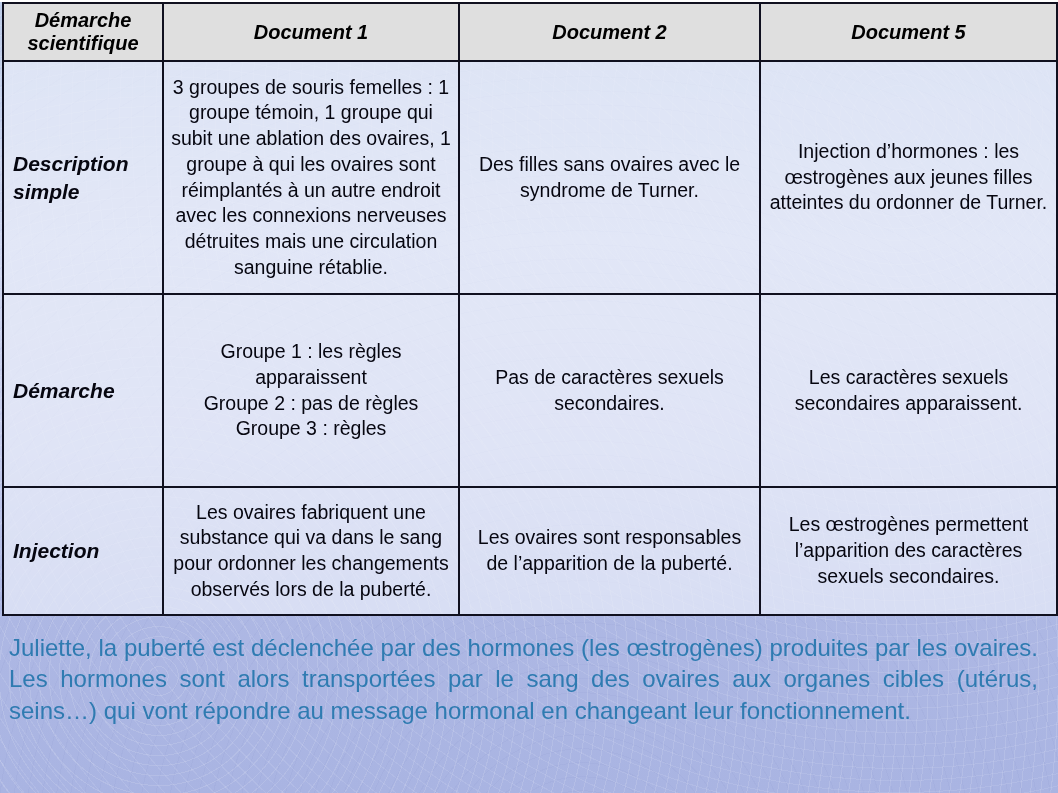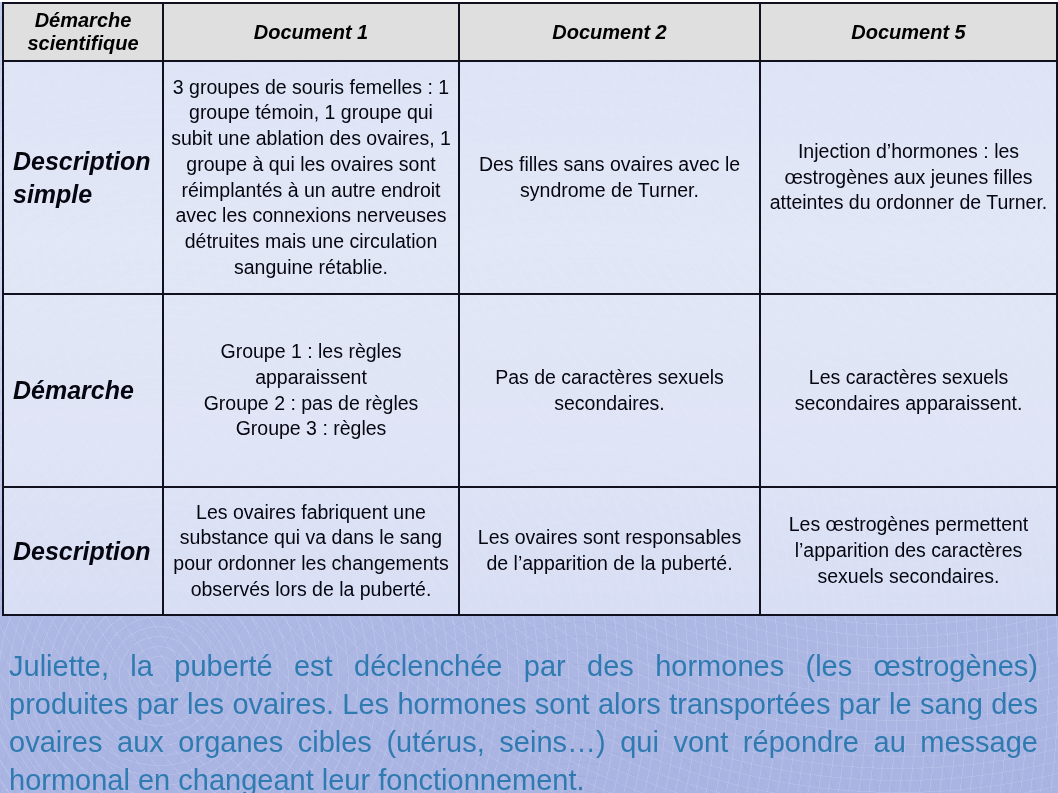--- a/index.html
+++ b/index.html
@@ -30,62 +30,62 @@
       repeating-radial-gradient(circle at 85% 15%, rgba(255,255,255,0.0) 0 11px, rgba(255,255,255,0.22) 11px 12px),
       repeating-radial-gradient(circle at 55% 110%, rgba(120,130,190,0.0) 0 13px, rgba(120,130,190,0.18) 13px 14px);
     opacity:.45;
     pointer-events:none;
   }
   .doc-table{
     position:relative;z-index:1;
     border-collapse:collapse;
     table-layout:fixed;
     width:1054px;
-    margin:2px 2px 16px 2px;
+    margin:2px 2px 0 2px;
   }
   .doc-table th,.doc-table td{
     border:2px solid var(--border);
     vertical-align:middle;
     white-space:pre-line;
   }
   .doc-table thead th{
     background:var(--header-bg);
     font-weight:bold;
     font-style:italic;
     font-size:20px;
     line-height:1.15;
     text-align:center;
     height:58px;
     color:#000;
   }
   .doc-table tbody th.row-label{
     background:var(--cell-bg);
     font-weight:bold;
     font-style:italic;
-    font-size:25px;
+    font-size:21px;
     text-align:left;
     padding:4px 8px 4px 9px;
     color:var(--body-text);
     line-height:1.3;
   }
   .doc-table tbody td{
     background:var(--cell-bg);
     font-size:19.5px;
     line-height:1.32;
     padding:3px 7px;
     color:var(--body-text);
     text-align:center;
   }
   tr.r-description{height:233px;}
   tr.r-resultats{height:193px;}
   tr.r-conclusion{height:128px;}
   .footer{
     position:relative;z-index:1;
     padding:16px 20px 0 9px;
-    font-size:29px;
+    font-size:24px;
     line-height:1.31;
     color:var(--footer-text);
     text-align:justify;
   }
 </style>
 </head>
 <body>
 
 <div class="slide">
 
@@ -113,21 +113,21 @@
       </tr>
       <tr class="r-resultats">
         <th class="row-label">Démarche</th>
         <td>Groupe 1 : les règles apparaissent
 Groupe 2 : pas de règles
 Groupe 3 : règles</td>
         <td>Pas de caractères sexuels secondaires.</td>
         <td>Les caractères sexuels secondaires apparaissent.</td>
       </tr>
       <tr class="r-conclusion">
-        <th class="row-label">Description</th>
+        <th class="row-label">Injection</th>
         <td>Les ovaires fabriquent une substance qui va dans le sang pour ordonner les changements observés lors de la puberté.</td>
         <td>Les ovaires sont responsables de l’apparition de la puberté.</td>
         <td>Les œstrogènes  permettent l’apparition des caractères sexuels secondaires.</td>
       </tr>
     </tbody>
   </table>
 
   <div class="footer">Juliette, la puberté est déclenchée par des hormones (les œstrogènes) produites par les ovaires. Les hormones sont alors transportées par le sang des ovaires aux organes cibles (utérus, seins…) qui vont répondre au message hormonal en changeant leur fonctionnement.</div>
 
 </div>

